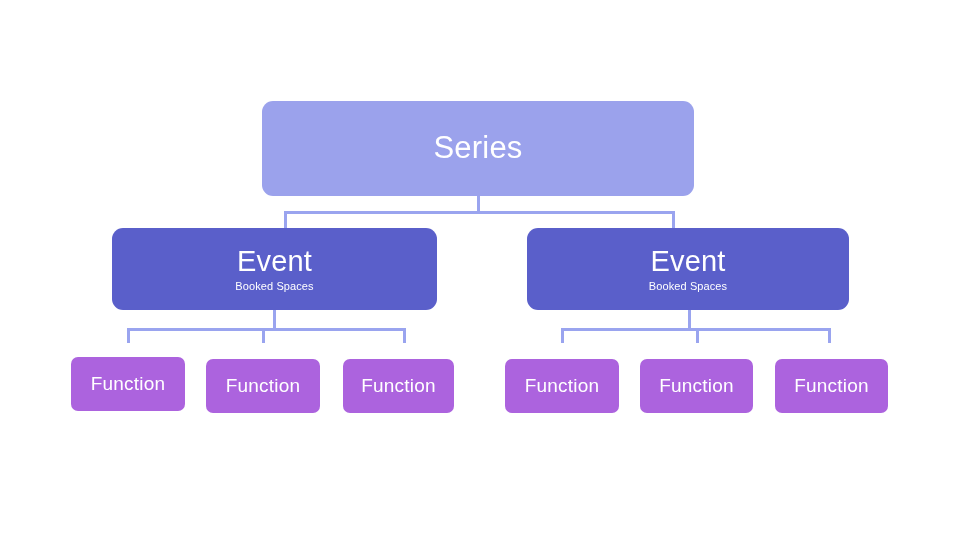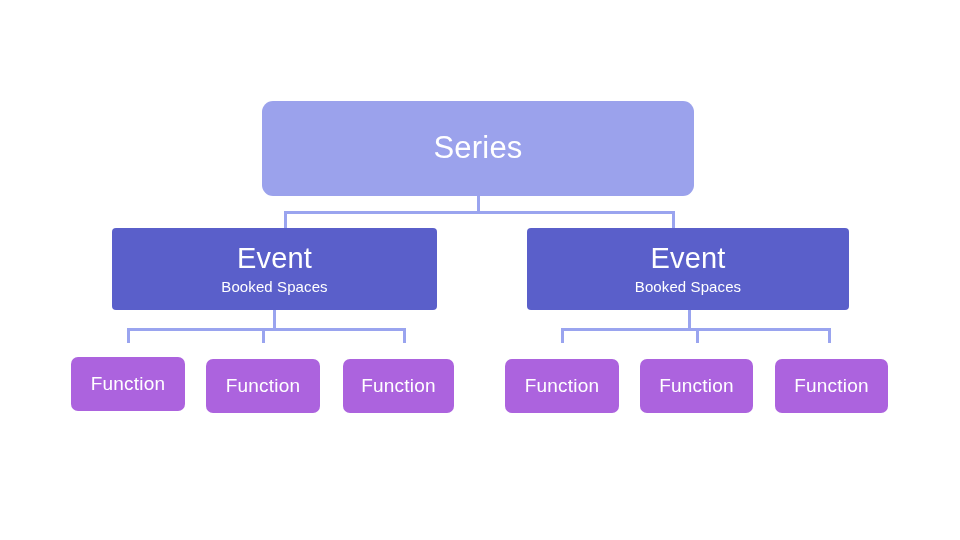--- a/index.html
+++ b/index.html
@@ -36,29 +36,29 @@
   }
   .node.series .title{
     font-size:31px;
     font-weight:400;
     letter-spacing:.2px;
   }
 
   
   .node.event{
     background:#5a5fca;
-    border-radius:4px;
+    border-radius:11px;
   }
   .node.event .title{
     font-size:29px;
     font-weight:400;
     letter-spacing:.2px;
   }
   .node.event .subtitle{
-    font-size:15px;
+    font-size:11px;
     font-weight:400;
     margin-top:5px;
     letter-spacing:.1px;
   }
 
   
   .node.func{
     background:#ac63de;
     border-radius:7px;
     margin-top:16px;

